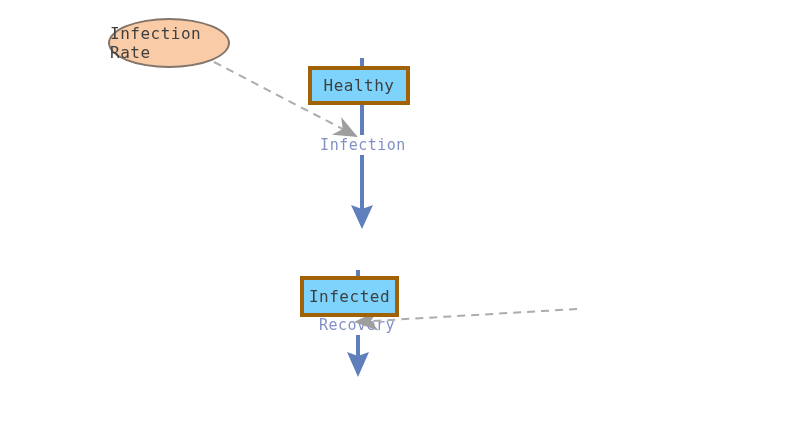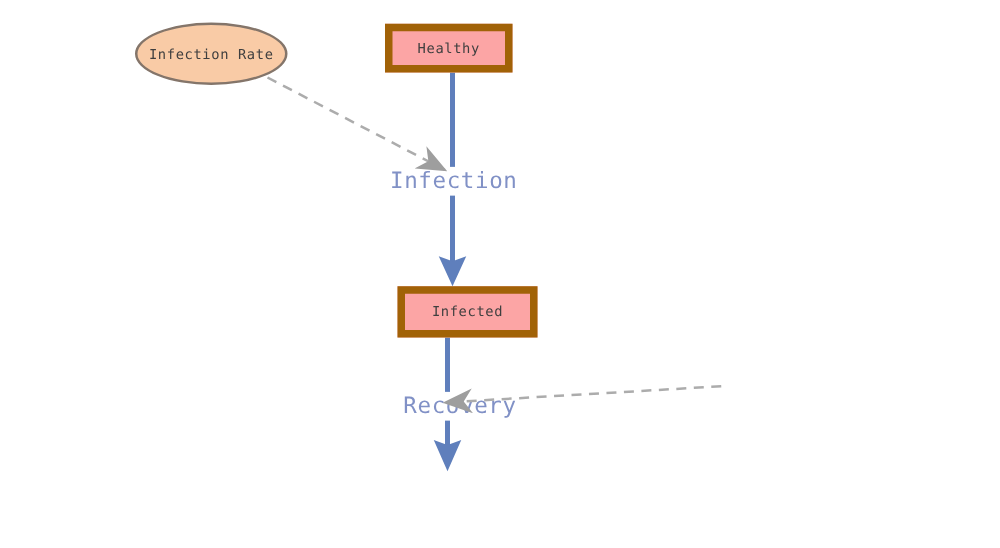--- a/index.html
+++ b/index.html
@@ -17,50 +17,51 @@
     width: 800px; height: 438px;
     pointer-events: none;
   }
   .node {
     position: absolute;
     display: flex;
     align-items: center;
     justify-content: center;
     box-sizing: border-box;
     color: #3f3f3f;
-    font-size: 11px;
+    font-size: 16px;
     letter-spacing: 0.5px;
     cursor: default;
   }
   .stock {
-    background: #fca5a5;
-    border: 6px solid #a16207;
+    background: #7dd3fc;
+    border: 4px solid #a16207;
+    margin-top: 47px;
   }
   .stock-healthy  { left: 308px; top: 19px;  width: 102px; height: 39px; }
-  .stock-infected { left: 318px; top: 229px; width: 112px; height: 41px; }
+  .stock-infected { left: 300px; top: 229px; width: 99px; height: 41px; }
   .stock-immune   { left: 307px; top: 378px; width: 101px; height: 41px; }
   .variable {
     background: #f9cba6;
     border: 2px solid #84756a;
     border-radius: 50%;
   }
   .var-infection-rate { left: 108px; top: 18px;  width: 122px; height: 50px; }
   .var-recovery-rate  { left: 577px; top: 280px; width: 124px; height: 50px; }
   .flow-label {
     position: absolute;
     transform: translate(-50%, -50%);
     background: #ffffff;
     color: #8191c6;
-    font-size: 18px;
+    font-size: 15px;
     letter-spacing: 0.5px;
     padding: 1px 3px;
     white-space: nowrap;
   }
   .flow-label-infection { left: 363px; top: 145px; }
-  .flow-label-recovery  { left: 357px; top: 325px; margin-left: 11px; }
+  .flow-label-recovery  { left: 357px; top: 325px; }
 </style>
 </head>
 <body>
 
 <div class="canvas">
 
   <svg class="layer" viewBox="0 0 800 438">
     <g>
       <line x1="362" y1="58" x2="362" y2="210" stroke="#5f7fbc" stroke-width="4"></line>
       <polygon points="351,205 362,209 373,205 362,229" fill="#5f7fbc"></polygon>

